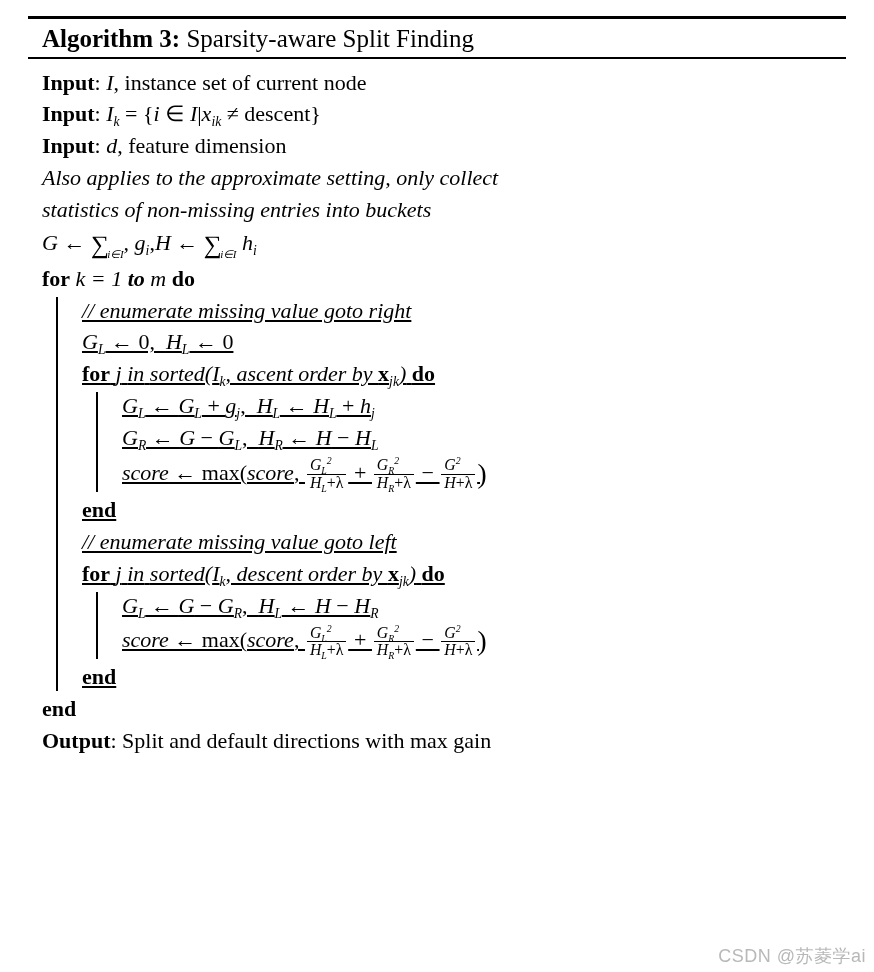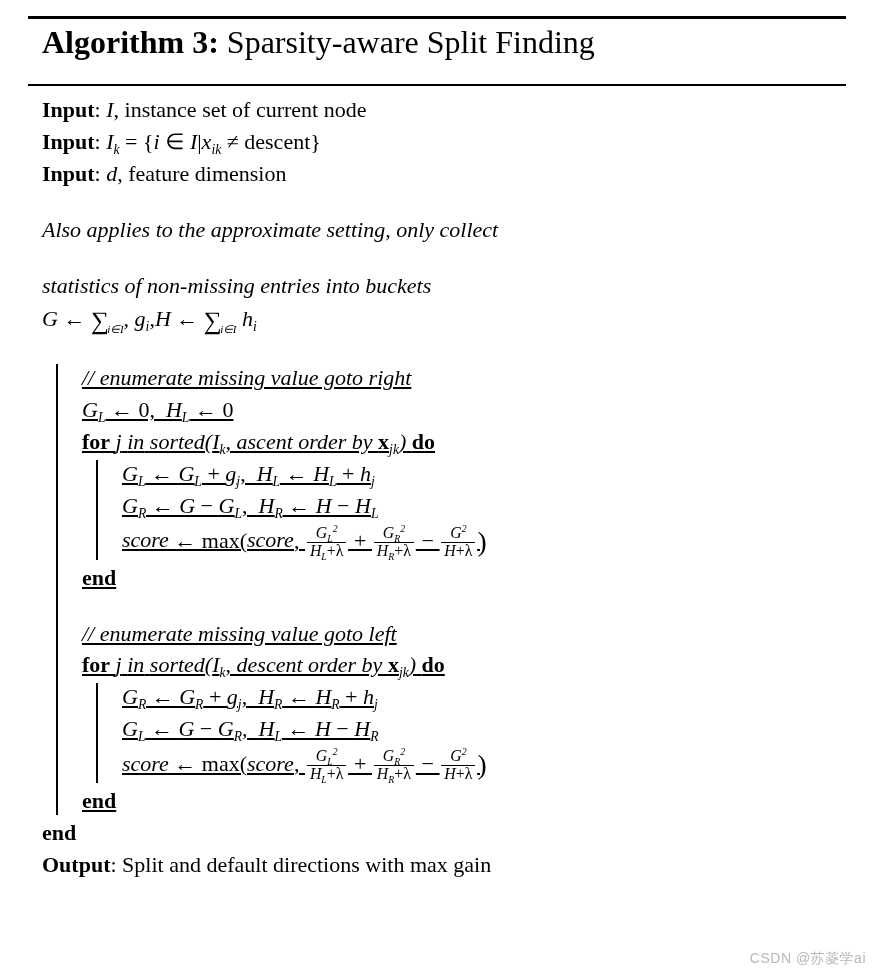--- a/index.html
+++ b/index.html
@@ -24,22 +24,22 @@
   }
 
   .rule-top, .rule-mid, .rule-bottom {
     height: 3px;
     background: #000000;
     width: 100%;
   }
   .rule-mid { height: 2px; }
 
   .title-row {
-    padding: 6px 10px 24px 14px;
-    font-size: 32px;
+    padding: 6px 10px 4px 14px;
+    font-size: 25px;
     line-height: 1.1;
     white-space: nowrap;
   }
   .title-row .lbl {
     font-weight: bold;
   }
   .title-row .name {
     font-weight: normal;
   }
 
@@ -48,21 +48,21 @@
     font-size: 22px;
     line-height: 1.45;
   }
 
   .line {
     white-space: nowrap;
     position: relative;
   }
 
   .kw { font-weight: bold; }
-  .it { font-style: italic; margin-top: 24px; }
+  .it { font-style: italic; }
   .mathvar { font-style: italic; font-family: "Liberation Serif", serif; }
 
   
   .block {
     position: relative;
     padding-left: 34px;
     margin-left: 6px;
     text-decoration: underline;
   }
   .block::before {
@@ -77,21 +77,20 @@
 
   sub, sup {
     font-size: 0.62em;
     line-height: 0;
   }
 
   
   .frac {
     display: inline-block;
     vertical-align: -0.52em;
-    text-align: center;
     font-size: 0.72em;
     line-height: 1.05;
     margin: 0 2px;
   }
   .frac .num {
     display: block;
     padding: 0 3px;
     border-bottom: 1.6px solid #000;
   }
   .frac .den {
@@ -112,21 +111,21 @@
     font-style: italic;
   }
 
   .lam { font-style: normal; }
 
   .watermark {
     position: absolute;
     right: 8px;
     bottom: 4px;
     font-family: "Liberation Sans", sans-serif;
-    font-size: 14px;
+    font-size: 18px;
     color: #b8b8b8;
     letter-spacing: 0.5px;
   }
 
   .paren-big { font-size: 1.25em; vertical-align: -0.12em; }
 </style>
 </head>
 <body>
 
 <div class="algo">
@@ -155,20 +154,27 @@
     </div>
 
     <div class="line it">Also applies to the approximate setting, only collect</div>
     <div class="line it">statistics of non-missing entries into buckets</div>
 
 
     <div class="line">
       <span class="mathvar">G</span><span> ← </span><span class="sum">∑</span><span class="sumsub">i∈I</span><span class="mathvar">, g<sub>i</sub></span><span>,</span><span class="mathvar">H</span><span> ← </span><span class="sum">∑</span><span class="sumsub">i∈I</span><span class="mathvar"> h<sub>i</sub></span>
     </div>
 
+    <div class="line">
+      <span class="kw">for</span>
+      <span class="it">k = 1</span>
+      <span class="kw it">to</span>
+      <span class="it">m</span>
+      <span class="kw">do</span>
+    </div>
 
     <div class="block">
 
       <div class="line it">// enumerate missing value goto right</div>
 
       <div class="line">
         <span class="mathvar">G<sub>L</sub></span><span> ← 0, &nbsp;</span><span class="mathvar">H<sub>L</sub></span><span> ← 0</span>
       </div>
 
       <div class="line">
@@ -200,23 +206,20 @@
       <div class="line">
         <span class="kw">for</span>
         <span class="it">j</span>
         <span class="it">in</span>
         <span class="it">sorted(</span><span class="mathvar">I<sub>k</sub></span><span class="it">, descent order by </span><span class="kw">x</span><span class="mathvar"><sub>jk</sub></span><span class="it">)</span>
         <span class="kw">do</span>
       </div>
 
       <div class="block">
         <div class="line">
-          <span class="mathvar">G<sub>R</sub></span><span> ← </span><span class="mathvar">G<sub>R</sub></span><span> + </span><span class="mathvar">g<sub>j</sub></span><span>, &nbsp;</span><span class="mathvar">H<sub>R</sub></span><span> ← </span><span class="mathvar">H<sub>R</sub></span><span> + </span><span class="mathvar">h<sub>j</sub></span>
-        </div>
-        <div class="line">
           <span class="mathvar">G<sub>L</sub></span><span> ← </span><span class="mathvar">G</span><span> − </span><span class="mathvar">G<sub>R</sub></span><span>, &nbsp;</span><span class="mathvar">H<sub>L</sub></span><span> ← </span><span class="mathvar">H</span><span> − </span><span class="mathvar">H<sub>R</sub></span>
         </div>
 
         <div class="line">
           <span class="it">score</span><span> ← max(</span><span class="it">score</span><span>, </span><span class="frac"><span class="num"><span class="mathvar">G<sub>L</sub><sup>2</sup></span></span><span class="den"><span class="mathvar">H<sub>L</sub></span>+<span class="lam">λ</span></span></span><span> + </span><span class="frac"><span class="num"><span class="mathvar">G<sub>R</sub><sup>2</sup></span></span><span class="den"><span class="mathvar">H<sub>R</sub></span>+<span class="lam">λ</span></span></span><span> − </span><span class="frac"><span class="num"><span class="mathvar">G<sup>2</sup></span></span><span class="den"><span class="mathvar">H</span>+<span class="lam">λ</span></span></span><span class="paren-big">)</span>
         </div>
       </div>
 
       <div class="line kw">end</div>
 

